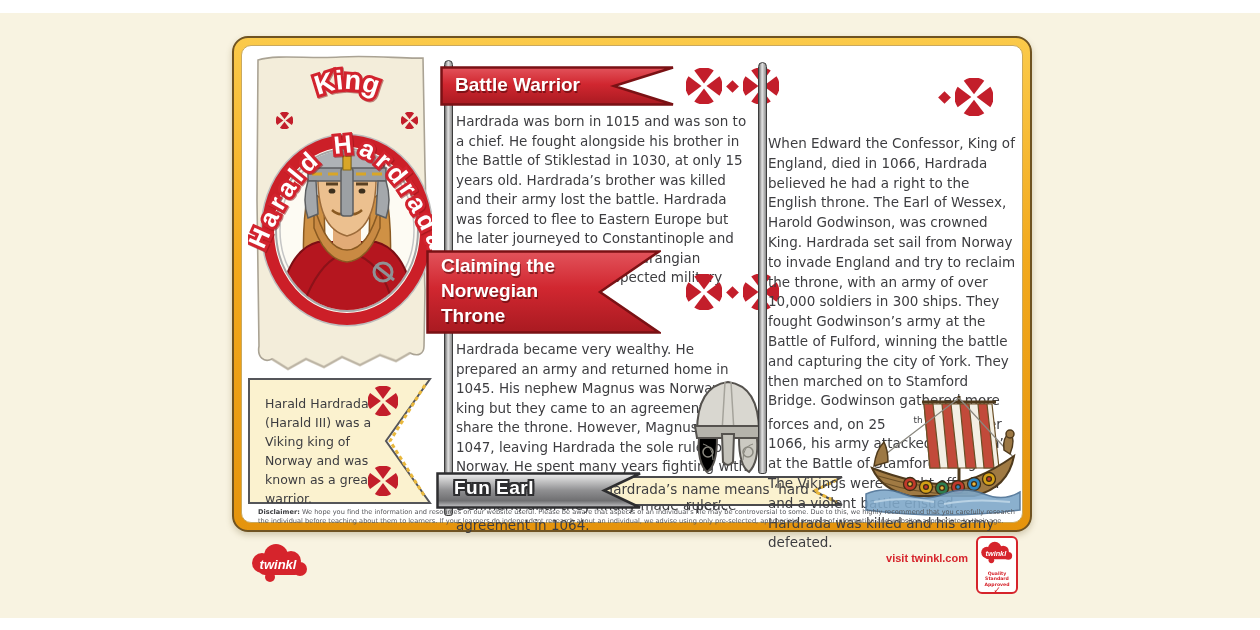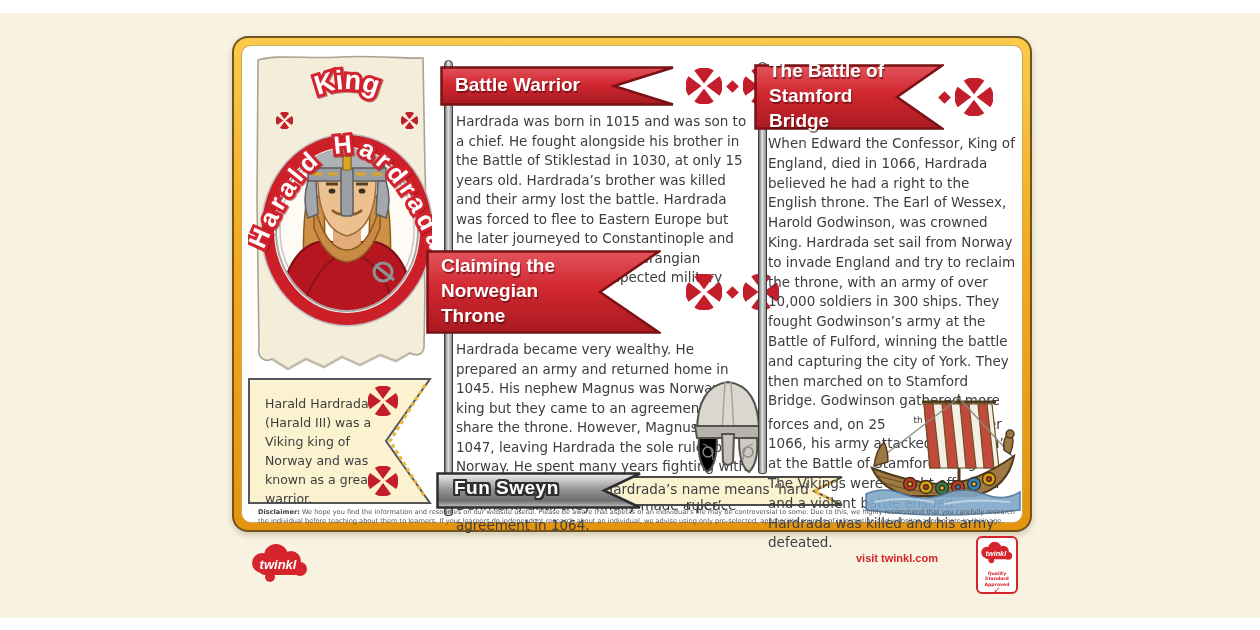--- a/index.html
+++ b/index.html
@@ -50,21 +50,21 @@
   .funfact-text{position:absolute;left:352px;top:443px;width:240px;text-align:center;
         color:#3d3d40;font-size:13.5px;}
 
   
   .disclaimer{position:absolute;left:24px;top:470px;width:762px;color:#55565a;
         font-size:6.6px;line-height:8.6px;}
   .disclaimer b{color:#3c3d40;margin-top:44px;}
 
   
   .footer-logo{position:absolute;left:248px;top:541px;width:64px;height:46px;}
-  .visit-link{position:absolute;left:856px;top:552px;width:112px;text-align:left;
+  .visit-link{position:absolute;left:856px;top:552px;width:112px;text-align:right;
         color:#d6242c;font-weight:bold;font-size:11px;font-family:"Liberation Sans",sans-serif;
         text-decoration:none;cursor:pointer;}
   .badge{position:absolute;left:976px;top:536px;width:42px;height:58px;border:2px solid #d6242c;
         border-radius:6px;background:#ffffff;box-sizing:border-box;text-align:center;}
   .badge .badge-lines{color:#d6242c;font-size:4.6px;line-height:5.4px;font-weight:bold;margin-top:1px;}
   .badge .check{color:#d6242c;font-size:9px;font-weight:bold;line-height:7px;}
 
   .illus{position:absolute;}
 </style>
 </head>
@@ -211,31 +211,25 @@
     <svg width="284" height="30" viewBox="0 0 284 30">
       <path d="M1,1 H282 L254,15 L282,29 H1 Z" fill="#fbf2cf" stroke="#4a4a4c" stroke-width="2"></path>
       <path d="M277,4 L254,15 L277,26" fill="none" stroke="#e9b83d" stroke-width="3" stroke-dasharray="4 3"></path>
     </svg>
   </div>
   <div class="funfact-text">Hardrada’s name means ‘hard ruler’.</div>
   <div class="funfact-grey">
     <svg width="206" height="37" viewBox="0 0 206 37">
       <path d="M1.5,1.5 H204 L168,18.5 L204,35.5 H1.5 Z" fill="url(#gradGrey)" stroke="#2e2e30" stroke-width="2.5"></path>
     </svg>
-    <div class="funfact-label">Fun Sweyn</div>
+    <div class="funfact-label">Fun Earl</div>
   </div>
 
   <div class="pole" style="left:524px;top:24px;height:412px;"></div>
 
-  <div class="banner" style="left:520px;top:26px;width:190px;height:66px;">
-    <svg width="190" height="66" viewBox="0 0 190 66">
-      <path d="M1.5,1.5 H188 L143,33 L188,64.5 H1.5 Z" fill="url(#gradRed)" stroke="#7a1114" stroke-width="2.5"></path>
-    </svg>
-    <div class="banner-label" style="width:128px;">The Battle of Stamford Bridge</div>
-  </div>
   <div class="ornament" style="left:706px;top:40px;height:38px;">
     <span class="diamond"></span>
     <svg width="38" height="38">
         <use href="#crossPattee" width="38" height="38"></use>
       </svg>
   </div>
   <div class="bodytext" style="left:534px;top:96px;width:250px;line-height:19.8px;">
     <span>When Edward the Confessor, King of England, died in 1066, Hardrada believed he had a right to the English throne. The Earl of Wessex, Harold Godwinson, was crowned King. Hardrada set sail from Norway to invade England and try to reclaim the throne, with an army of over 10,000 soldiers in 300 ships. They fought Godwinson’s army at the Battle of Fulford, winning the battle and capturing the city of York. They then marched on to Stamford Bridge. Godwinson gathered more forces and, on 25</span><sup>th</sup><span> September 1066, his army attacked Hardrada’s at the Battle of Stamford Bridge. The Vikings were caught off guard and a violent battle ensued. Hardrada was killed and his army defeated.</span>
   </div>
 

